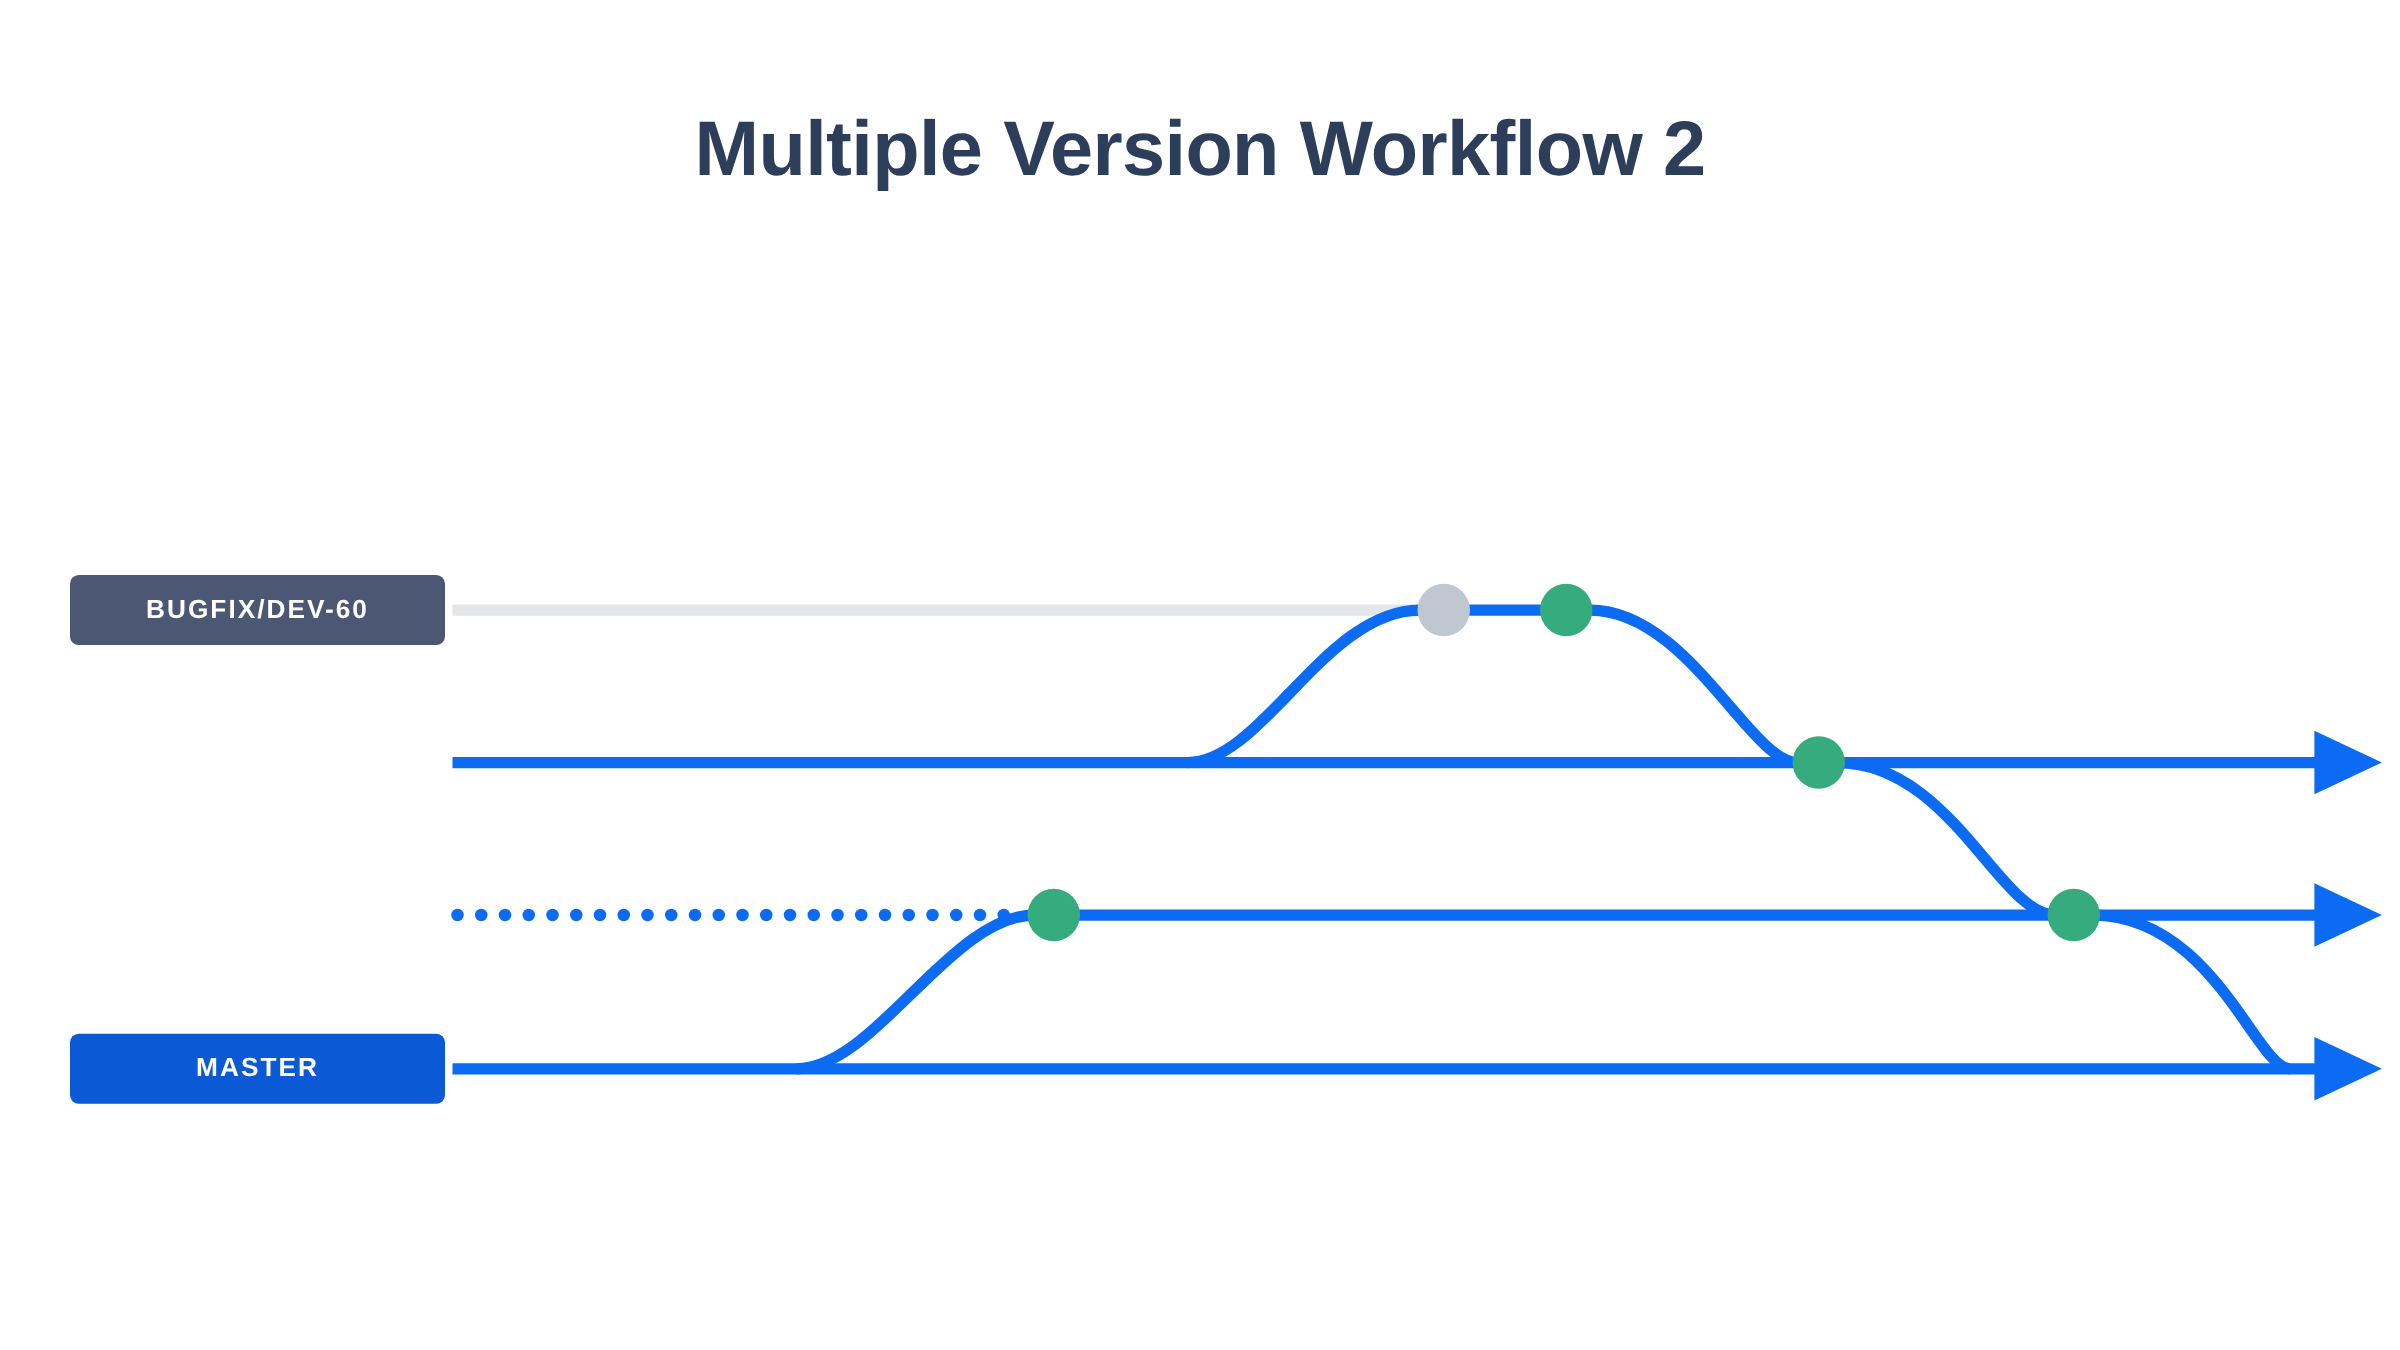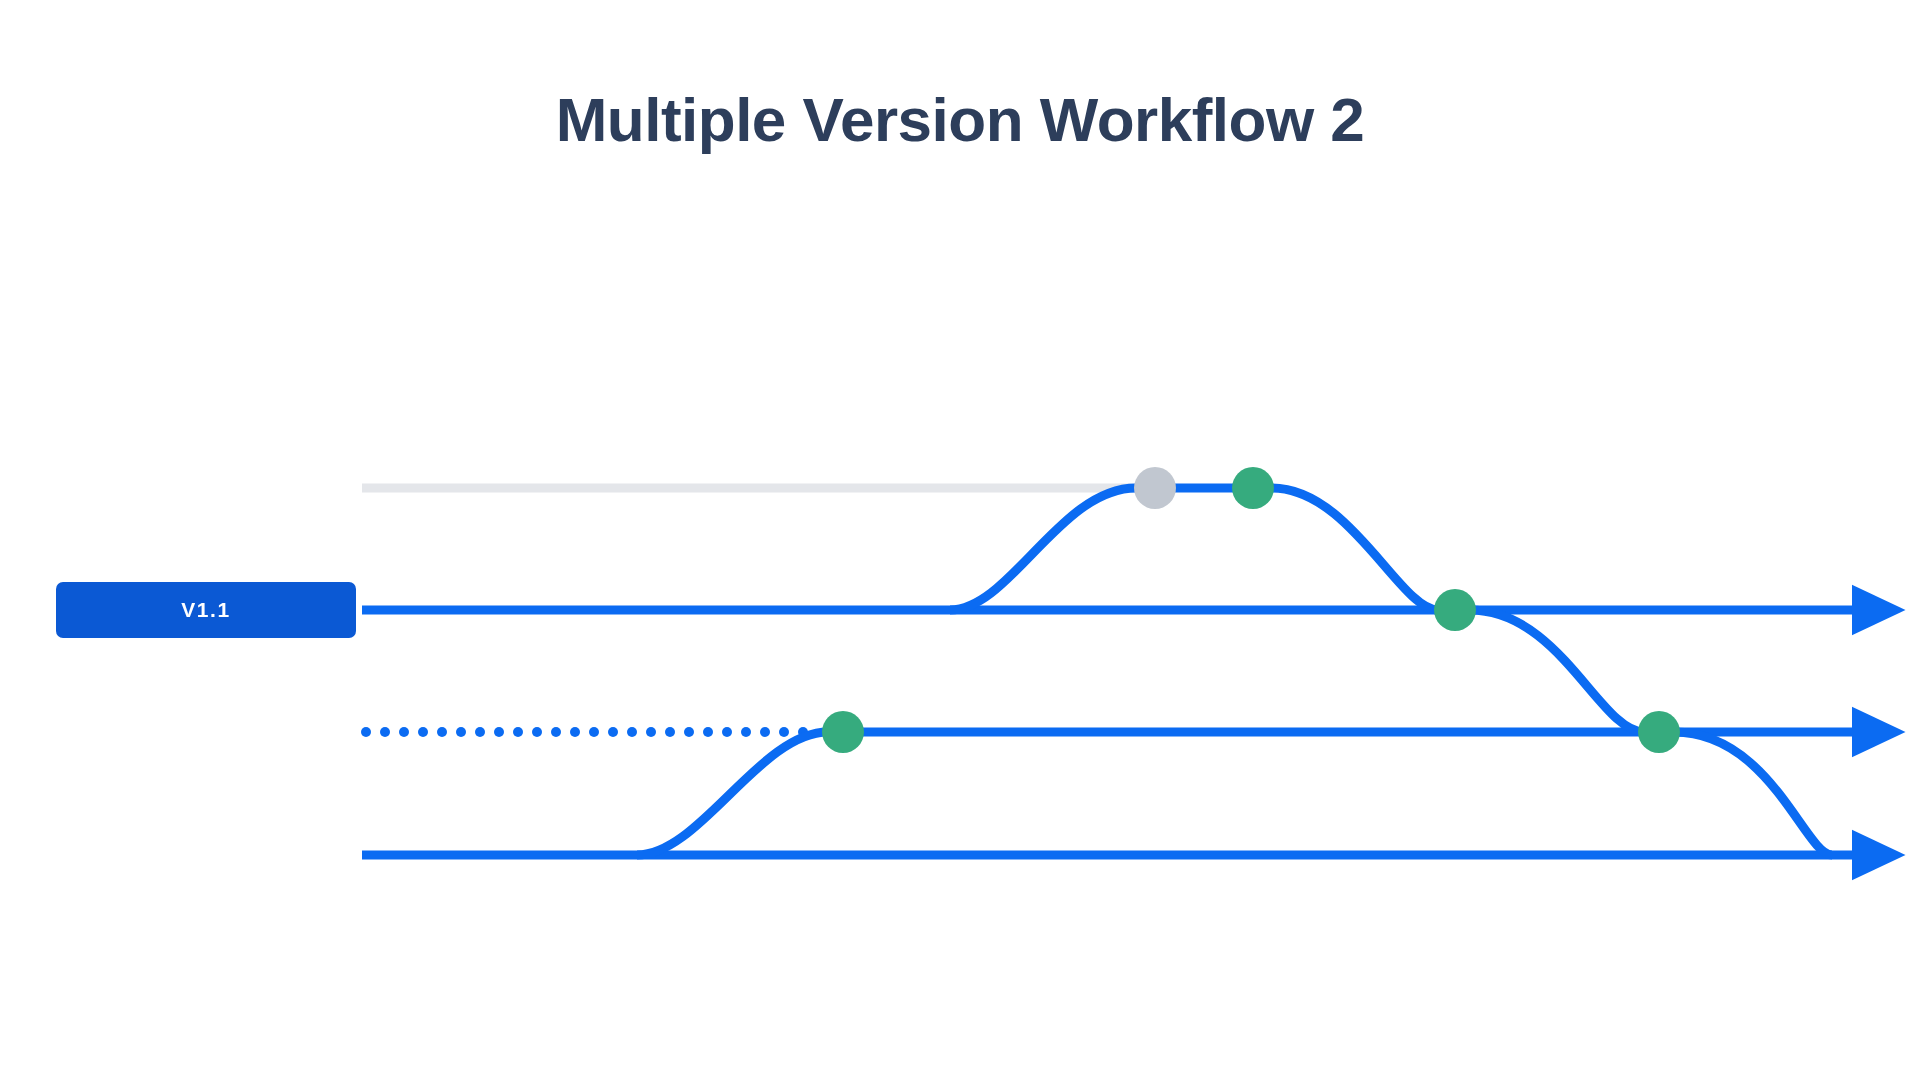--- a/index.html
+++ b/index.html
@@ -109,20 +109,23 @@
         <path d="M 1470 610 C 1560 610 1600 732 1644 732" stroke="#0b6bf2" stroke-width="9" fill="none" stroke-linecap="butt"></path>
         <path d="M 1674 732 C 1770 732 1805 855 1832 855" stroke="#0b6bf2" stroke-width="9" fill="none" stroke-linecap="butt"></path>
         <circle cx="1155" cy="488" r="21" fill="#c1c7d0"></circle>
         <circle cx="1253" cy="488" r="21" fill="#36ab7e"></circle>
         <circle cx="1455" cy="610" r="21" fill="#36ab7e"></circle>
         <circle cx="843" cy="732" r="21" fill="#36ab7e"></circle>
         <circle cx="1659" cy="732" r="21" fill="#36ab7e"></circle>
       </g>
   </svg>
 
-
-  <div class="lane-label blue" style="top:582px">
-      <span>V1.1</span>
+  <div class="lane-label slate" style="top:460px">
+      <span>BUGFIX/DEV-60</span>
     </div>
 
 
 
+  <div class="lane-label blue" style="top:827px">
+      <span>MASTER</span>
+    </div>
+
 </div>
 
 </body></html>

